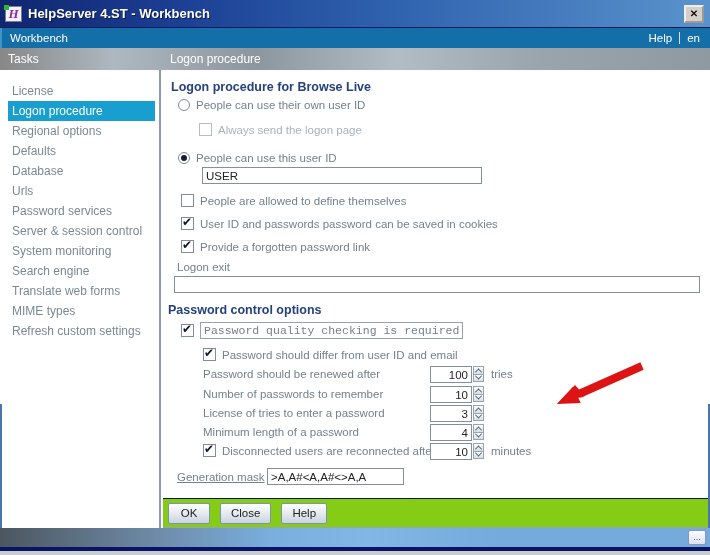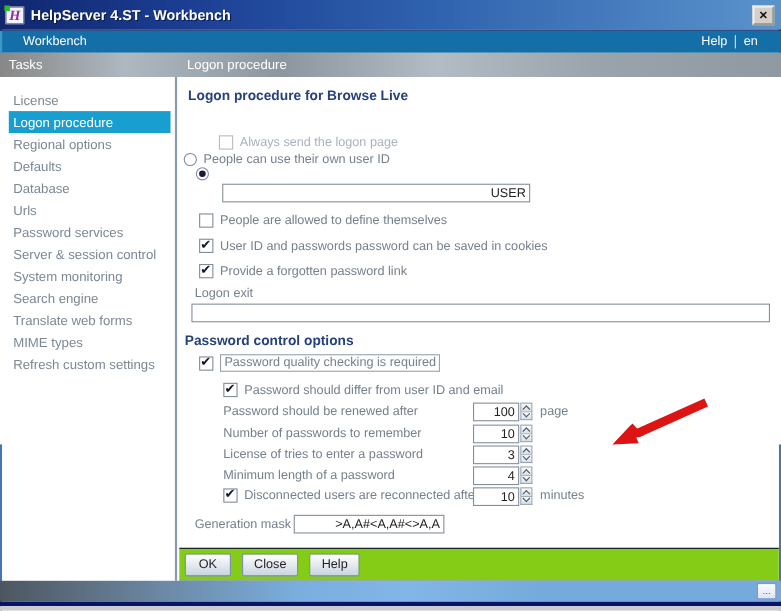--- a/index.html
+++ b/index.html
@@ -25,21 +25,21 @@
   .title-text { color:#fff; font-weight:bold; font-size:13px; text-shadow:1px 1px 0 #0a1a4a; }
   .close-btn {
     margin-left:auto; width:20px; height:18px; background:#d4d0c8;
     border:2px outset #f0ede8; display:flex; align-items:center; justify-content:center;
     font-size:10px; font-weight:bold; color:#111; cursor:default;
   }
   
   .menubar {
     position:absolute; left:0; top:28px; width:710px; height:20px;
     background:#146fa8; color:#fff; font-size:11.5px;
-    display:flex; align-items:center; padding:0 21px;
+    display:flex; align-items:center; padding:0 10px;
     box-shadow: inset 2px 0 0 #3e96c8;
   }
   .menubar .right { margin-left:auto; display:flex; align-items:center; }
   .menubar .sep { width:1px; height:12px; background:#cfe4f2; margin:0 7px; }
   
   .band {
     position:absolute; left:0; top:48px; width:710px; height:22px;
     background:linear-gradient(90deg,#878787 0%,#aeb8c0 16%,#8c969e 36%,#b2bcc4 56%,#9aa4ac 76%,#8f99a1 100%);
     color:#fff; font-size:12px;
   }
@@ -55,41 +55,41 @@
     height:20px; line-height:18px; margin:0 4px 0 6px; padding:1px 4px;
     color:#7b8894; font-size:12px; cursor:default; white-space:nowrap;
   }
   .side-item.active { background:#189fd0; color:#fff; }
   .main { position:absolute; left:163px; top:0; width:545px; height:458px; background:#fff; }
   
   .h-blue { position:absolute; font-size:12.5px; font-weight:bold; color:#26417c; }
   .row { position:absolute; display:flex; align-items:center; gap:6px; }
   .lbl { font-size:11.5px; color:#75818d; white-space:nowrap; }
   .lbl.disabled { color:#a9b2ba; }
-  .focus-box { border:1px solid #98a2ac; padding:1px 3px; }
+  .focus-box { border:1px solid #98a2ac; padding:1px 3px;font-family:Liberation Mono, monospace; }
   .cb {
     width:13px; height:13px; background:#fff; border:1px solid #808c98;
     position:relative; flex:0 0 auto;
   }
   .cb.checked::after {
     content:"✔"; position:absolute; left:0px; top:-2px;
     font-size:12px; color:#14142e; line-height:13px;
   }
   .cb.disabled { border-color:#b4bcC4; }
   .radio {
     width:12px; height:12px; background:#fff; border:1px solid #808c98; border-radius:50%;
     position:relative; flex:0 0 auto;
   }
   .radio.selected::after {
     content:""; position:absolute; left:2px; top:2px; width:6px; height:6px;
     background:#1a1a3c; border-radius:50%;
   }
   .txt {
     position:absolute; border:1px solid #848f9b; background:#fff; font-family:"Liberation Sans",sans-serif;
-    font-size:11.5px; color:#222; padding:0 3px; height:17px; outline:none;text-align:right;
+    font-size:11.5px; color:#222; padding:0 3px; height:17px; outline:none;
   }
   .txt.num { text-align:right; }
   .spin { position:absolute; width:11px; height:16px; display:flex; flex-direction:column; }
   .spin-btn {
     flex:1; background:linear-gradient(180deg,#fdfdfd,#d6dee6); border:1px solid #98a4b2;
     display:flex; align-items:center; justify-content:center; cursor:default;
   }
   .spin-btn + .spin-btn { border-top:none; }
   .chev { width:5px; height:5px; border-left:1px solid #4a5868; border-top:1px solid #4a5868; }
   .chev.up { transform:rotate(45deg) translate(1px,1px); }
@@ -163,32 +163,33 @@
       <div class="side-item">Search engine</div>
       <div class="side-item">Translate web forms</div>
       <div class="side-item">MIME types</div>
       <div class="side-item">Refresh custom settings</div>
     </div>
 
     <div class="main">
 
       <div class="h-blue" style="left:8px; top:10px;">Logon procedure for Browse Live</div>
 
-      <div class="row" style="left:4px; top:29px;margin-top:40px;">
+      <div class="row" style="left:15px; top:29px;">
         <span class="radio"></span>
         <span class="lbl">People can use their own user ID</span>
       </div>
 
       <div class="row" style="left:36px; top:53px;">
         <span class="cb disabled"></span>
         <span class="lbl disabled">Always send the logon page</span>
       </div>
 
       <div class="row" style="left:15px; top:82px;">
         <span class="radio selected"></span>
+        <span class="lbl">People can use this user ID</span>
       </div>
 
       <input class="txt" style="left: 39px; top: 97px; width: 280px;" value="USER">
 
       <div class="row" style="left:18px; top:124px;">
         <span class="cb"></span>
         <span class="lbl">People are allowed to define themselves</span>
       </div>
 
       <div class="row" style="left:18px; top:147px;">
@@ -225,21 +226,21 @@
       <span class="lbl" style="position:absolute; left:40px; top:298px;">Password should be renewed after</span>
       <input class="txt num" style="left: 267px; top: 296px; width: 42px;" value="100">
       <span class="spin" style="left:310px; top:296px;">
         <span class="spin-btn">
             <i class="chev up"></i>
           </span>
         <span class="spin-btn">
             <i class="chev dn"></i>
           </span>
       </span>
-      <span class="suffix" style="left:328px; top:298px;">page</span>
+      <span class="suffix" style="left:328px; top:298px;">tries</span>
 
       <span class="lbl" style="position:absolute; left:40px; top:318px;">Number of passwords to remember</span>
       <input class="txt num" style="left: 267px; top: 316px; width: 42px;" value="10">
       <span class="spin" style="left:310px; top:316px;">
         <span class="spin-btn">
             <i class="chev up"></i>
           </span>
         <span class="spin-btn">
             <i class="chev dn"></i>
           </span>
@@ -275,21 +276,21 @@
       <span class="spin" style="left:310px; top:373px;">
         <span class="spin-btn">
             <i class="chev up"></i>
           </span>
         <span class="spin-btn">
             <i class="chev dn"></i>
           </span>
       </span>
       <span class="suffix" style="left:328px; top:375px;">minutes</span>
 
-      <span class="lbl" style="position:absolute; left:14px; top:401px;">Generation mask</span>
+      <span class="lbl" style="position:absolute; left:14px; top:401px;text-decoration:underline;">Generation mask</span>
       <input class="txt" style="left: 104px; top: 398px; width: 137px;" value="&gt;A,A#&lt;A,A#&lt;&gt;A,A">
 
       <div class="btnbar">
         <button class="btn">OK</button>
         <button class="btn">Close</button>
         <button class="btn">Help</button>
       </div>
 
     </div>
   </div>

